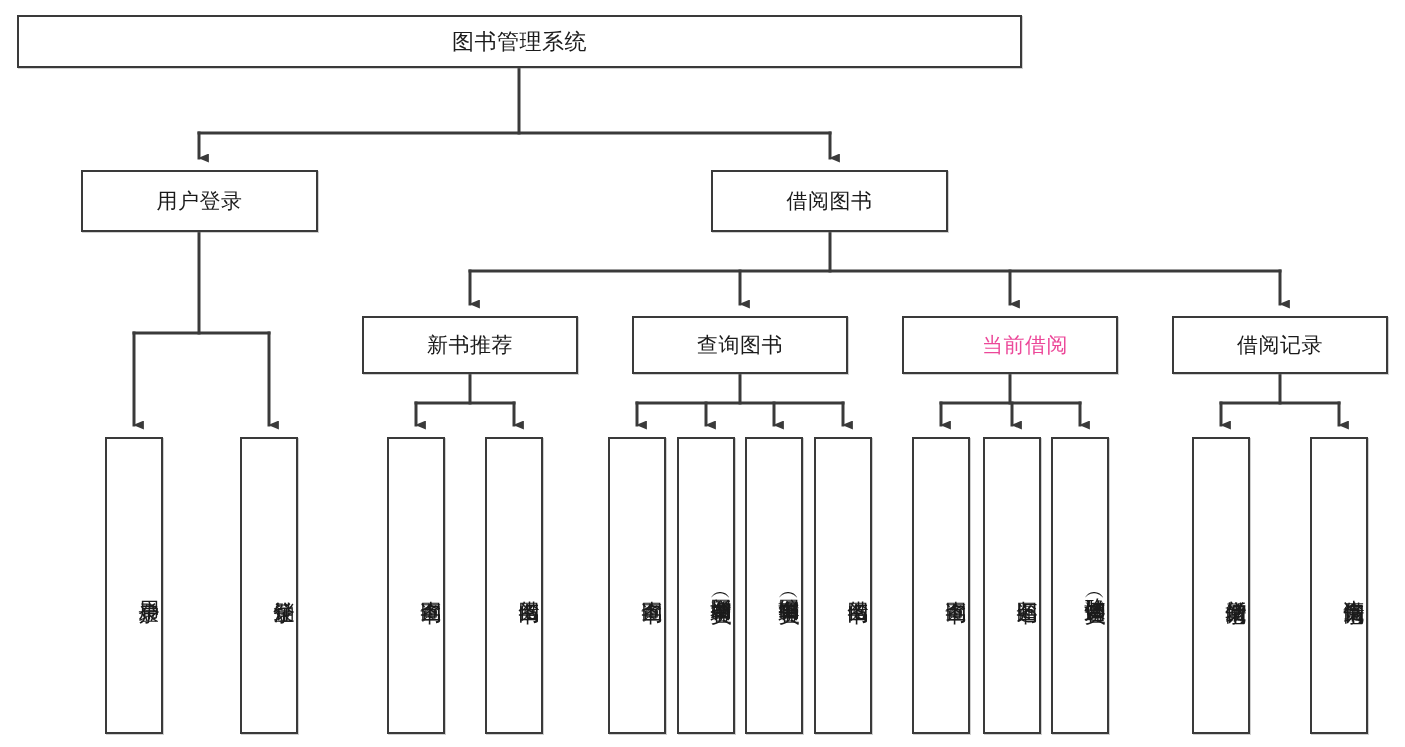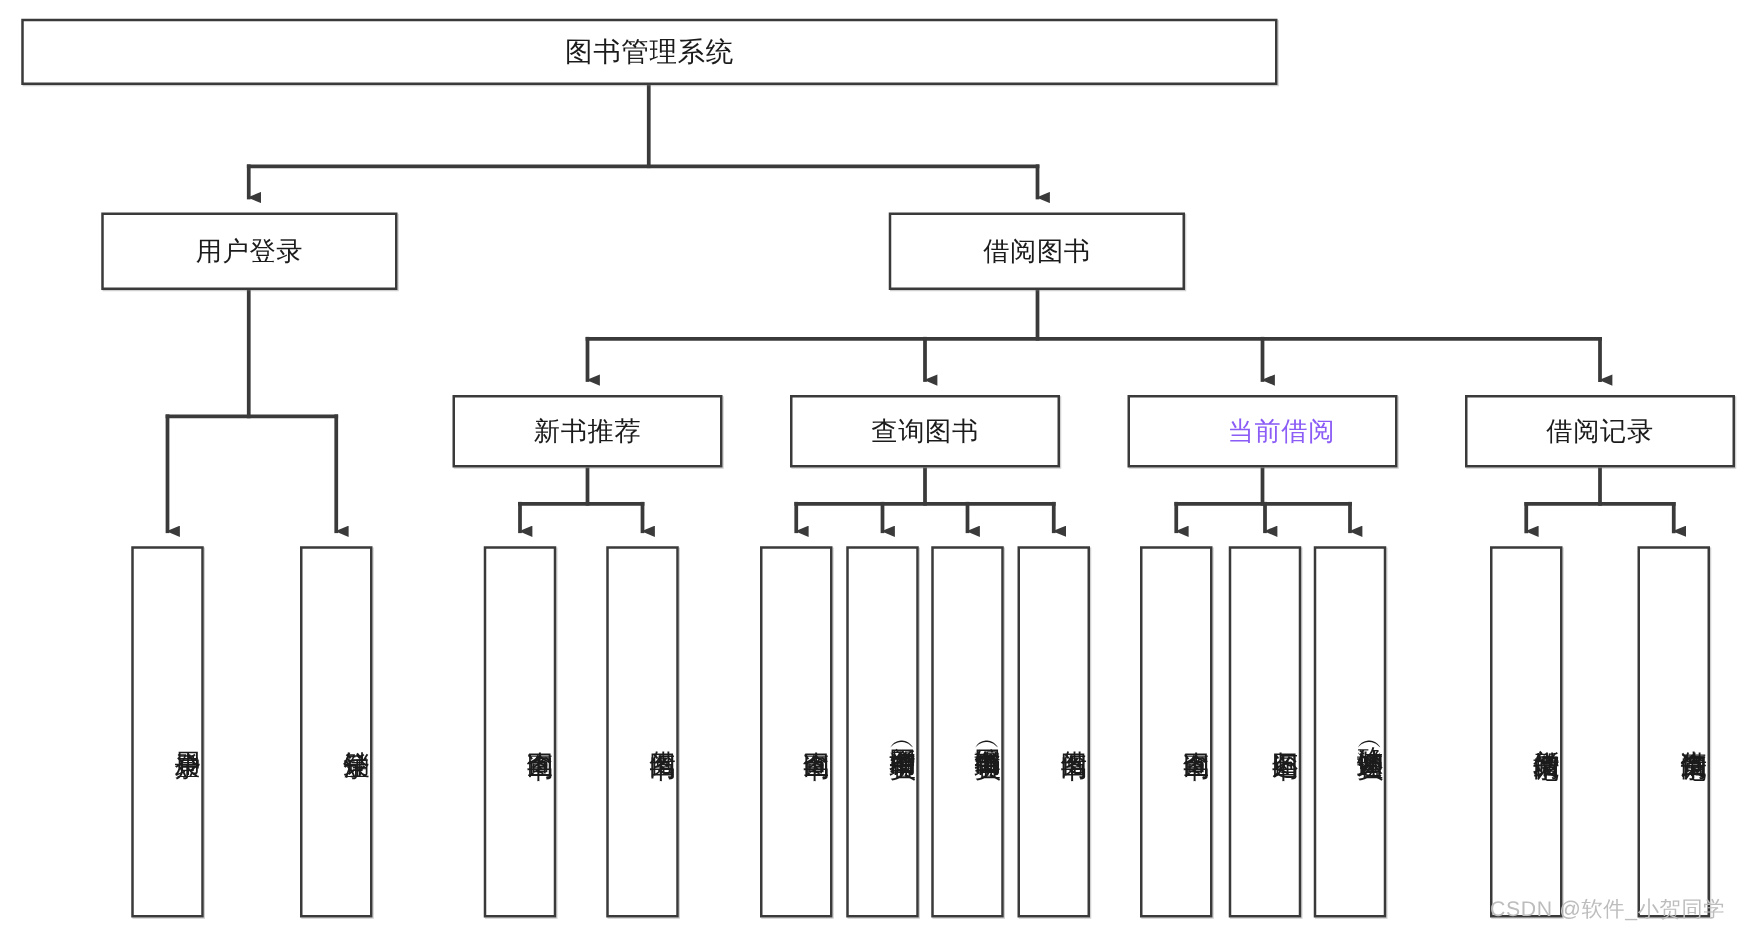--- a/index.html
+++ b/index.html
@@ -134,21 +134,21 @@
   <div class="node horiz" style="left: 711px; top: 170px; width: 237px; height: 62px; border-color: rgb(58, 58, 58); background: rgb(255, 255, 255); color: rgb(27, 27, 27);">
     <span>借阅图书</span>
   </div>
 
   <div class="node horiz" style="left: 362px; top: 316px; width: 216px; height: 58px; border-color: rgb(58, 58, 58); background: rgb(255, 255, 255); color: rgb(27, 27, 27);">
     <span>新书推荐</span>
   </div>
   <div class="node horiz" style="left: 632px; top: 316px; width: 216px; height: 58px; border-color: rgb(58, 58, 58); background: rgb(255, 255, 255); color: rgb(27, 27, 27);">
     <span>查询图书</span>
   </div>
-  <div class="node horiz" style="left: 902px; top: 316px; width: 216px; height: 58px; border-color: rgb(58, 58, 58); background: rgb(255, 255, 255); color: #8b5cf6; padding-left: 30px;">
+  <div class="node horiz" style="left: 902px; top: 316px; width: 216px; height: 58px; border-color: rgb(58, 58, 58); background: rgb(255, 255, 255); color: #ec4899; padding-left: 30px;">
     <span>当前借阅</span>
   </div>
   <div class="node horiz" style="left: 1172px; top: 316px; width: 216px; height: 58px; border-color: rgb(58, 58, 58); background: rgb(255, 255, 255); color: rgb(27, 27, 27); text-align: center;">
     <span>借阅记录</span>
   </div>
 
   <div class="node vert" style="left: 105px; top: 437px; width: 58px; height: 297px; border-color: rgb(58, 58, 58); background: rgb(255, 255, 255); color: rgb(27, 27, 27);">
     <span class="vlabel">用户登录</span>
   </div>
   <div class="node vert" style="left: 240px; top: 437px; width: 58px; height: 297px; border-color: rgb(58, 58, 58); background: rgb(255, 255, 255); color: rgb(27, 27, 27);">
@@ -181,14 +181,13 @@
   <div class="node vert" style="left: 1051px; top: 437px; width: 58px; height: 297px; border-color: rgb(58, 58, 58); background: rgb(255, 255, 255); color: rgb(27, 27, 27);">
     <span class="vlabel">确认归还（管理员）</span>
   </div>
   <div class="node vert" style="left: 1192px; top: 437px; width: 58px; height: 297px; border-color: rgb(58, 58, 58); background: rgb(255, 255, 255); color: rgb(27, 27, 27);">
     <span class="vlabel">新增借阅记录</span>
   </div>
   <div class="node vert" style="left: 1310px; top: 437px; width: 58px; height: 297px; border-color: rgb(58, 58, 58); background: rgb(255, 255, 255); color: rgb(27, 27, 27);">
     <span class="vlabel">查询借阅记录</span>
   </div>
 
-  <div class="watermark" style="left: 1192px; top: 716px; color: rgb(189, 189, 189);">CSDN @软件_小贺同学</div>
 </div>
 
 </body></html>

